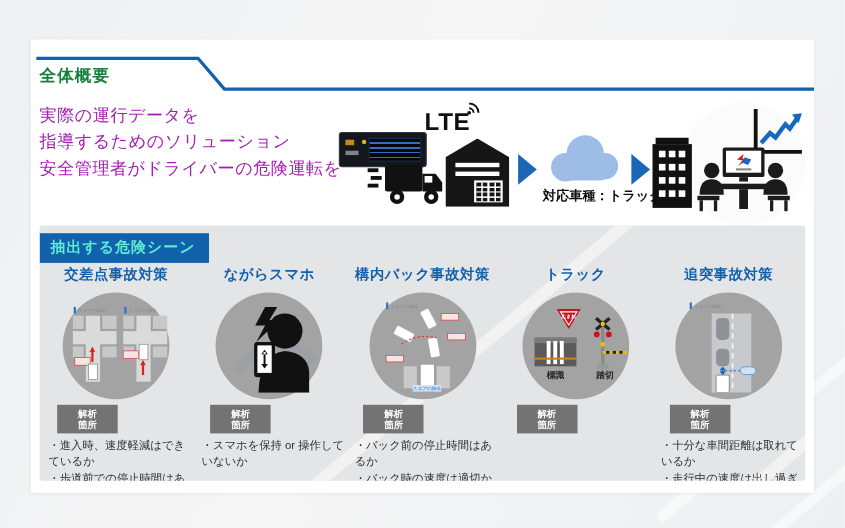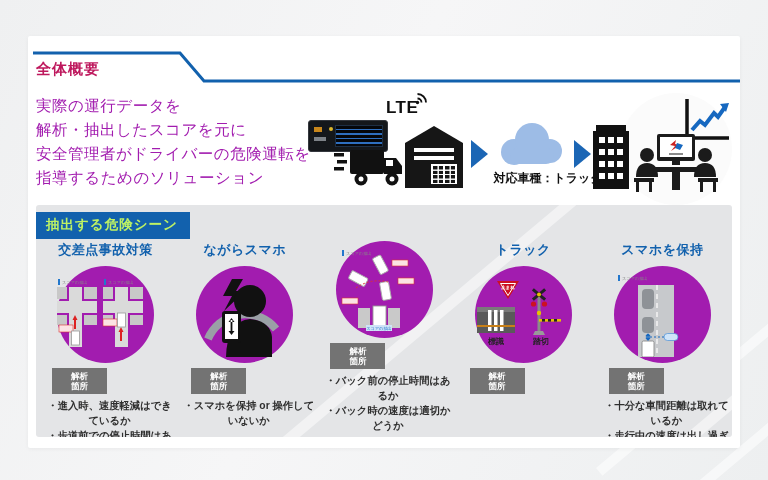--- a/index.html
+++ b/index.html
@@ -8,72 +8,71 @@
     font-family:"Liberation Sans","DejaVu Sans",sans-serif;
     background:linear-gradient(115deg,#eff0f1 0%,#f6f6f7 45%,#edeff0 100%);
   }
   .bg-stripe{position:absolute;height:10px;background:rgba(255,255,255,.55);transform-origin:0 0;pointer-events:none;}
   #bgs1{left:596px;top:468px;width:320px;transform:rotate(-40deg);}
   #bgs2{left:676px;top:500px;width:320px;transform:rotate(-40deg);}
 
   .card{position:absolute;left:28px;top:36px;width:712px;height:412px;background:#ffffff;
         border-radius:2px;box-shadow:0 1px 4px rgba(0,0,0,.05);}
   .tabline{position:absolute;left:0;top:0;}
-  .tab-title{position:absolute;left:8px;top:24px;font-size:15px;font-weight:bold;color:#be185d;letter-spacing:1px;}
+  .tab-title{position:absolute;left:8px;top:24px;font-size:15px;font-weight:bold;color:#15803d;letter-spacing:1px;}
   .desc{position:absolute;left:8px;top:58px;font-size:15.5px;line-height:24px;color:#a21caf;font-weight:500;letter-spacing:.5px;}
 
   
   .flow-item{position:absolute;}
   .tacho{left:280px;top:84px;width:78px;height:30px;background:#14171b;border:1px solid #34373d;border-radius:3px;}
   .tacho .scr{position:absolute;right:4px;top:4px;width:46px;height:20px;background:#05070b;border:1px solid #1e2f44;
       background-image:repeating-linear-gradient(#05070b 0 3px,#2e6fc0 3px 4.5px);}
   .tacho .led1{position:absolute;left:5px;top:6px;width:8px;height:5px;background:#c9871c;}
   .tacho .led2{position:absolute;left:5px;top:16px;width:12px;height:4px;background:#7d8288;}
   .tacho .led3{position:absolute;left:20px;top:6px;width:4px;height:4px;background:#ddb82a;border-radius:50%;}
-  .lte{left:358px;top:62px;font-size:17px;font-weight:bold;color:#101010;letter-spacing:.5px;}
+  .lte{left:358px;top:62px;font-size:22px;font-weight:bold;color:#101010;letter-spacing:.5px;}
   .lte svg{position:absolute;right:-12px;top:-6px;}
   .arrow{width:0;height:0;border-top:14px solid transparent;border-bottom:14px solid transparent;border-left:17px solid #1b66b5;}
   #arrow1{left:443px;top:104px;}
   #arrow2{left:546px;top:104px;}
   .vehicle-note{left:452px;top:134px;width:136px;text-align:center;font-size:12px;font-weight:bold;color:#111;}
   .result-circle{left:592px;top:57px;width:112px;height:112px;background:#fbfbfb;border-radius:50%;}
 
   
   .panel{position:absolute;left:8px;top:169px;width:696px;height:232px;background:#e4e5e7;border-radius:3px;overflow:hidden;}
   .pstripe{position:absolute;height:11px;background:rgba(255,255,255,.5);transform-origin:0 0;pointer-events:none;}
   #ps1{left:130px;top:330px;width:620px;transform:rotate(-40deg);}
   #ps2{left:470px;top:380px;width:620px;transform:rotate(-40deg);}
-  .section-badge{position:absolute;left:0;top:7px;background:#1261ad;color:#bef264;font-size:13.5px;font-weight:bold;
+  .section-badge{position:absolute;left:0;top:7px;background:#1261ad;color:#5eead4;font-size:13.5px;font-weight:bold;
       padding:4px 12px 5px 10px;letter-spacing:1px;}
   .cols{position:absolute;left:0;top:36px;width:696px;display:flex;}
   .col{flex:1;display:flex;flex-direction:column;align-items:center;}
   .col-title{font-size:13px;font-weight:bold;color:#1261ad;margin-bottom:7px;letter-spacing:.5px;}
-  .scene-circle{width:97px;height:97px;background:#a21caf;border-radius:50%;position:relative;display:flex;align-items:center;justify-content:flex-start;}
+  .scene-circle{width:97px;height:97px;background:#a3a3a3;border-radius:50%;position:relative;display:flex;align-items:center;justify-content:flex-end;}
   .abadge{align-self:flex-start;margin:5px 0 0 16px;background:#737373;color:#fff;font-size:8.5px;font-weight:bold;
       line-height:1.2;padding:3px 19px;text-align:center;}
-  .bullets{align-self:flex-start;margin:4px 0 0 8px;font-size:10.3px;line-height:15px;color:#2f2f2f;font-weight:700;text-align:center;}
+  .bullets{align-self:flex-start;margin:4px 0 0 8px;font-size:10.3px;line-height:15px;color:#2f2f2f;font-weight:400;}
 </style>
 </head>
 <body>
 
 <div class="bg-stripe" id="bgs1"></div>
 <div class="bg-stripe" id="bgs2"></div>
 
 <div class="card">
 
   <svg class="tabline" width="712" height="50">
     <path d="M5 17 H152 L176 45 H712" stroke="#1261ad" stroke-width="3" fill="none"></path>
   </svg>
   <div class="tab-title">全体概要</div>
 
   <div class="desc">
     <div>実際の運行データを</div>
-    <div>解析・抽出したスコアを元に</div>
+    <div>指導するためのソリューション</div>
     <div>安全管理者がドライバーの危険運転を</div>
-    <div>指導するためのソリューション</div>
   </div>
 
   <div class="flow-item tacho">
     <div class="led1"></div>
     <div class="led2"></div>
     <div class="led3"></div>
     <div class="scr"></div>
   </div>
 
   <div class="flow-item lte">
@@ -243,20 +242,21 @@
         <div class="abadge">
           <div>解析</div>
           <div>箇所</div>
         </div>
         <div class="bullets">
           <div>・スマホを保持 or 操作していないか</div>
         </div>
       </div>
 
       <div class="col">
+        <div class="col-title">構内バック事故対策</div>
         <div class="scene-circle">
           <svg width="88" height="84" viewBox="0 0 88 84">
             <rect x="6" y="2" width="2" height="6" fill="#2277cc"></rect>
             <text x="10" y="7" font-size="4.2" fill="#888">スコアの抽出</text>
             <g fill="#fff" stroke="#aaa" stroke-width=".9">
               <rect x="40" y="8" width="9" height="18" rx="1.5" transform="rotate(-28 44 17)"></rect>
               <rect x="18" y="22" width="9" height="18" rx="1.5" transform="rotate(-62 22 31)"></rect>
               <rect x="45" y="34" width="9" height="18" rx="1.5" transform="rotate(-10 49 43)"></rect>
             </g>
             <path d="M20 40 Q34 30 52 34" stroke="#d33" stroke-width="1" stroke-dasharray="2 2" fill="none"></path>
@@ -315,21 +315,21 @@
             <text x="66" y="71" font-size="8" font-weight="bold" fill="#222" text-anchor="middle">踏切</text>
           </svg>
         </div>
         <div class="abadge">
           <div>解析</div>
           <div>箇所</div>
         </div>
       </div>
 
       <div class="col">
-        <div class="col-title">スマホを保持</div>
+        <div class="col-title">追突事故対策</div>
         <div class="scene-circle">
           <svg width="88" height="84" viewBox="0 0 88 84">
             <rect x="4" y="2" width="2" height="6" fill="#2277cc"></rect>
             <text x="8" y="7" font-size="4.2" fill="#888">スコアの抽出</text>
             <rect x="24" y="12" width="36" height="72" fill="#c7c9cc"></rect>
             <line x1="43" y1="12" x2="43" y2="84" stroke="#f2f2f2" stroke-width="1.6" stroke-dasharray="5 4"></line>
             <rect x="28" y="16" width="12" height="20" rx="4" fill="#8e9297"></rect>
             <rect x="28" y="44" width="12" height="16" rx="4" fill="#8e9297"></rect>
             <rect x="28" y="68" width="12" height="16" rx="1.5" fill="#fff" stroke="#8a8a8a" stroke-width=".9"></rect>
             <path d="M34 61 v6 M34 61 l-2 2.5 M34 61 l2 2.5 M34 67 l-2 -2.5 M34 67 l2 -2.5" stroke="#1668c0" stroke-width="1.4" fill="none"></path>

